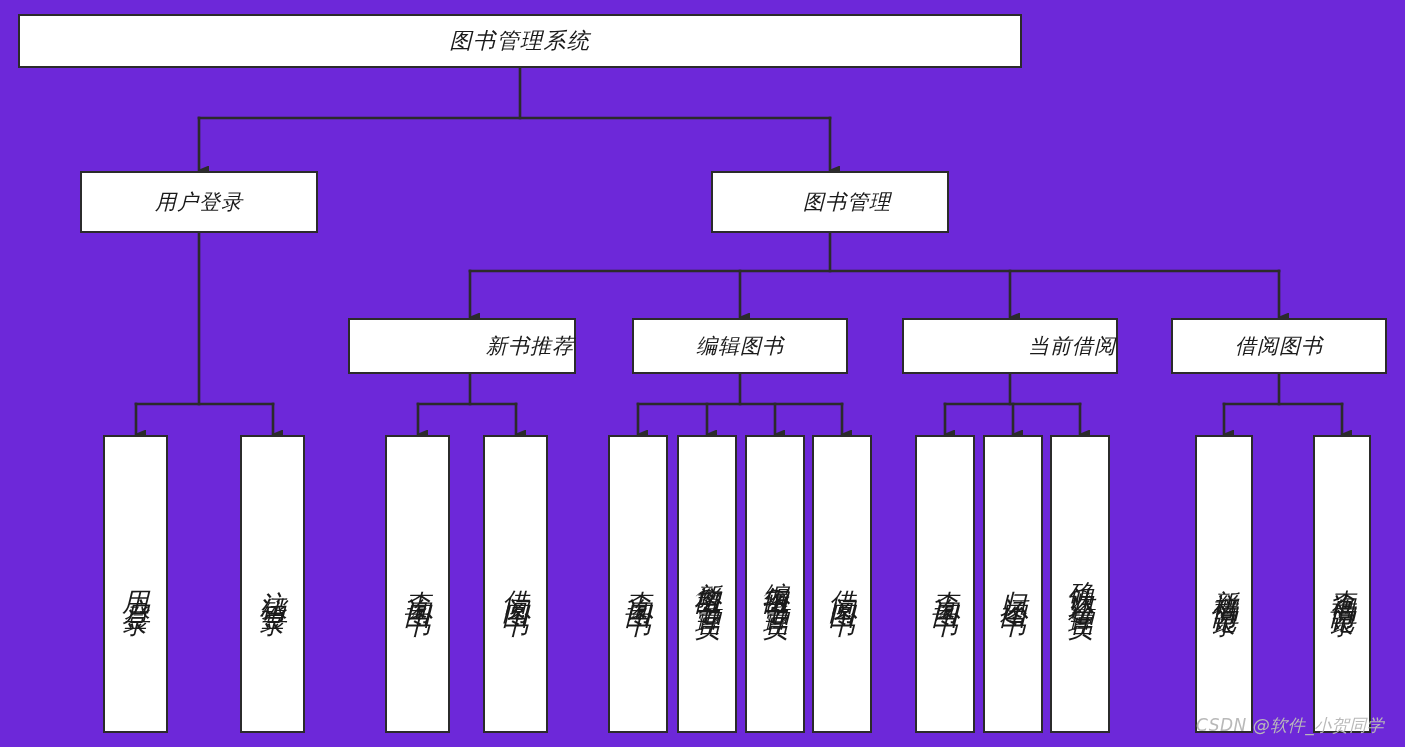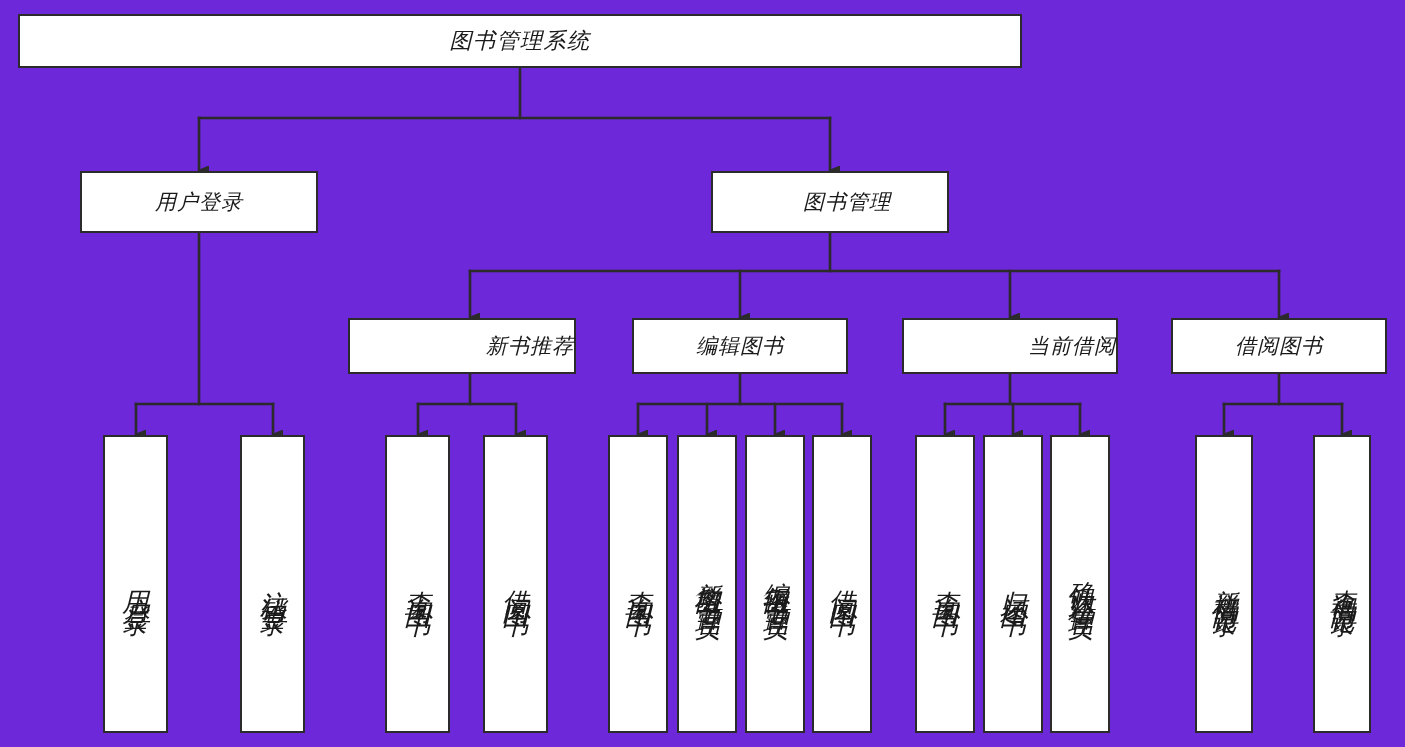--- a/index.html
+++ b/index.html
@@ -179,14 +179,15 @@
         <span class="lbl">确认归还（管理员）</span>
       </div>
       <div class="node v tall" style="left: 1195px; top: 435px; width: 58px; height: 298px;">
         <span class="lbl">新增借阅记录</span>
       </div>
       <div class="node v tall" style="left: 1313px; top: 435px; width: 58px; height: 298px;">
         <span class="lbl">查询借阅记录</span>
       </div>
     </div>
 
+  <div class="watermark" style="left: 1196px; top: 714px;">CSDN @软件_小贺同学</div>
 
 </div>
 
 </body></html>

